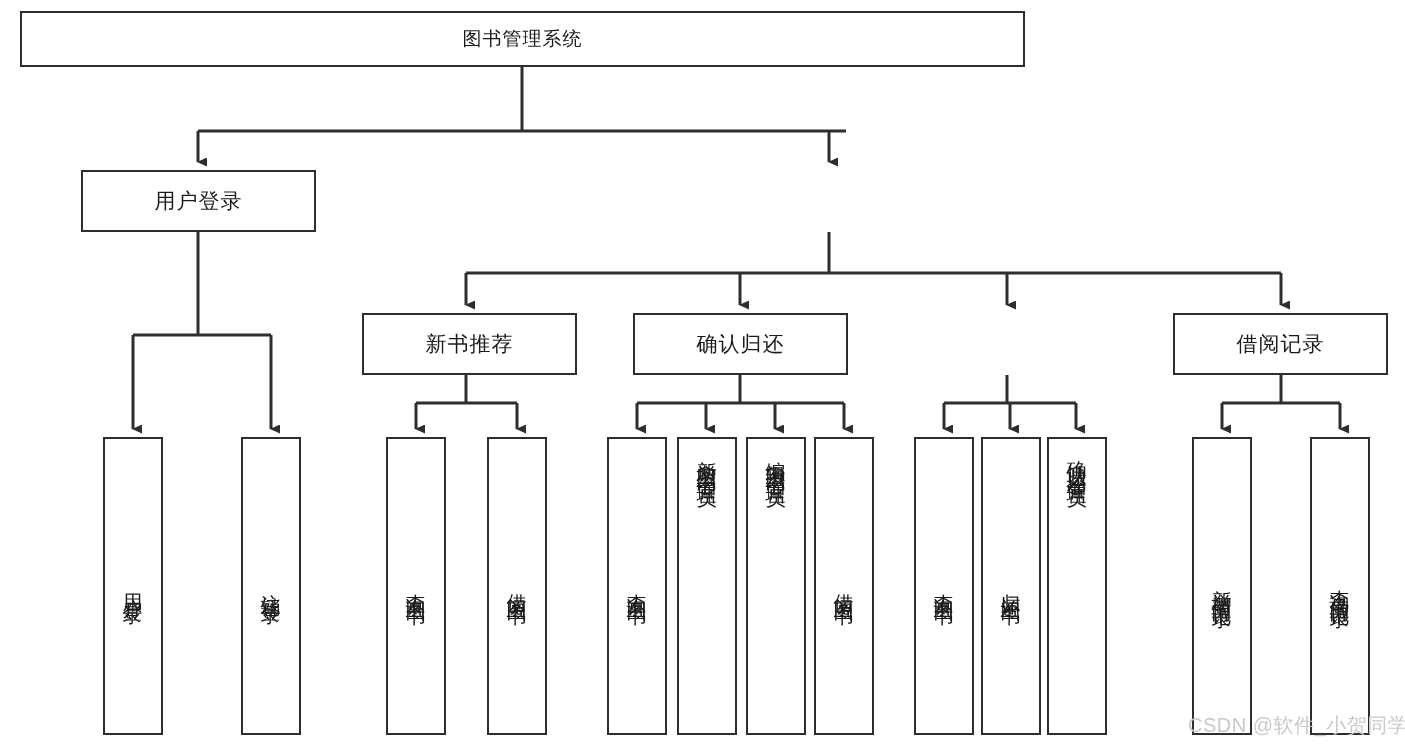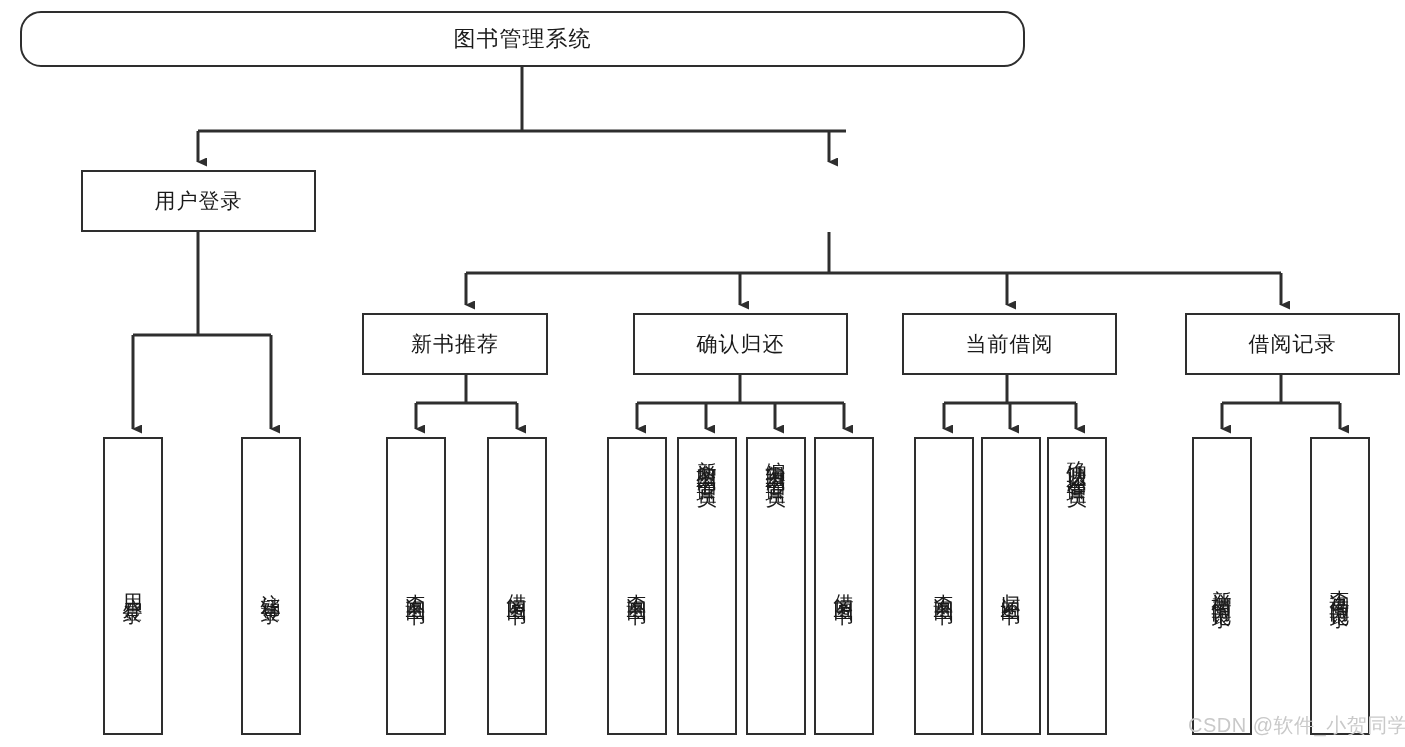--- a/index.html
+++ b/index.html
@@ -34,22 +34,21 @@
     align-items: center;
     justify-content: center;
     color: #1a1a1a;
   }
   .node-h {
     font-size: 21px;
     letter-spacing: 1px;
     white-space: nowrap;
   }
   .node-root {
-    font-size: 22px;
-    border-radius: 21px;
+    font-size: 19px;
   }
   .node-leaf {
     font-size: 20px;
     padding: 6px 0;
     align-items: flex-start;
   }
   .vlabel {
     writing-mode: vertical-rl;
     text-orientation: upright;
     letter-spacing: 4px;
@@ -128,33 +127,30 @@
 
   <div class="node node-h node-root" style="left:20px; top:11px; width:1005px; height:56px;">
     <span>图书管理系统</span>
   </div>
 
   <div class="node node-h" style="left:81px; top:170px; width:235px; height:62px;">
     <span>用户登录</span>
   </div>
 
 
-  <div class="node node-h" style="left:362px; top:313px; width:186px; height:62px;">
+  <div class="node node-h" style="left:362px; top:313px; width:215px; height:62px;">
     <span>新书推荐</span>
   </div>
 
   <div class="node node-h" style="left:633px; top:313px; width:215px; height:62px;">
     <span>确认归还</span>
   </div>
 
-  <div class="node node-h" style="left:902px; top:313px; width:215px; height:62px;">
-    <span>当前借阅</span>
-  </div>
-
-  <div class="node node-h" style="left:1173px; top:313px; width:215px; height:62px;margin-left:12px;">
+
+  <div class="node node-h" style="left:1173px; top:313px; width:215px; height:62px;">
     <span>借阅记录</span>
   </div>
 
   <div class="node node-leaf leaf-mid" style="left:103px; top:437px; width:60px; height:298px;">
     <span class="vlabel">用户登录</span>
   </div>
 
   <div class="node node-leaf leaf-mid" style="left:241px; top:437px; width:60px; height:298px;">
     <span class="vlabel">注销登录</span>
   </div>

